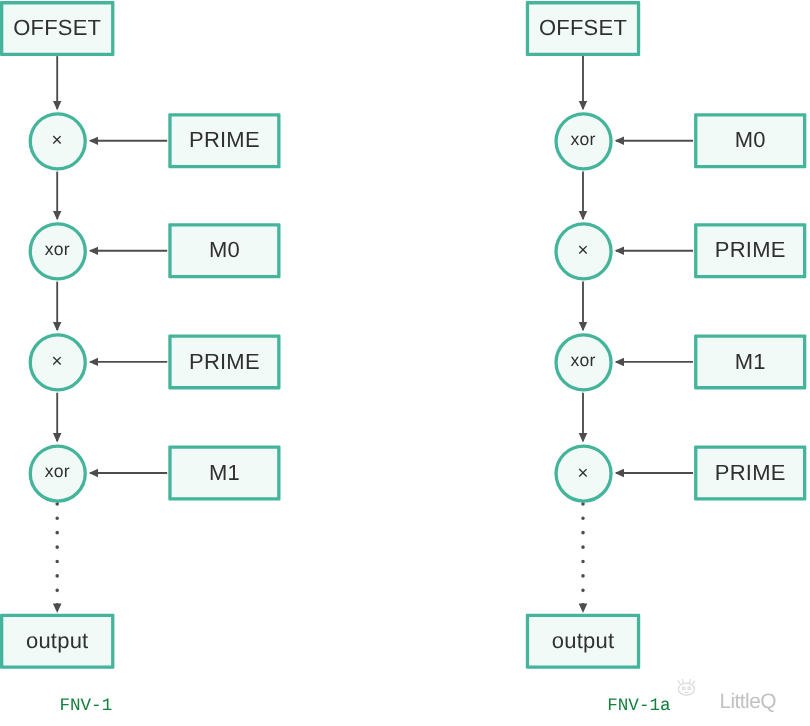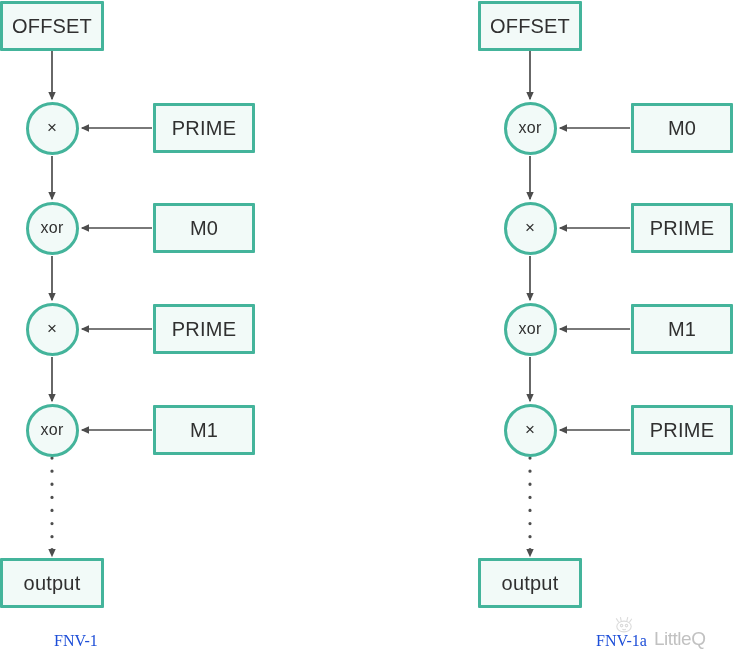--- a/index.html
+++ b/index.html
@@ -41,22 +41,22 @@
     border-radius: 50%;
     border-width: 3px;
     font-size: 16px;
   }
   .node.circle.mul {
     font-size: 17px;
   }
   .caption {
     position: absolute;
     font-size: 16px;
-    color: #1d4ed8;
-    font-family: Liberation Serif, serif;
+    color: #15803d;
+    font-family: Liberation Mono, monospace;
     white-space: nowrap;
   }
   .wm {
     position: absolute;
     color: #b9b9b9;
     font-family: "Liberation Serif", serif;
     white-space: nowrap;
     opacity: 0.88;
   }
   .wm-main {
@@ -126,21 +126,21 @@
       <div class="node circle" style="left: 503.5px; top: 302.5px; width: 53px; height: 53px;">xor</div>
       <div class="node circle mul" style="left: 503.5px; top: 403.5px; width: 53px; height: 53px;">×</div>
       <div class="node rect" style="left: 478px; top: 558px; width: 104px; height: 50px;">output</div>
       <div class="node rect" style="left: 631px; top: 103px; width: 102px; height: 50px;">M0</div>
       <div class="node rect" style="left: 631px; top: 203px; width: 102px; height: 50px;">PRIME</div>
       <div class="node rect" style="left: 631px; top: 304px; width: 102px; height: 50px;">M1</div>
       <div class="node rect" style="left: 631px; top: 405px; width: 102px; height: 50px;">PRIME</div>
     </div>
   <div id="caption-layer">
       <div class="caption" style="left: 54px; top: 632px;">FNV-1</div>
-      <div class="caption" style="left: 596px; top: 632px;">FNV-1a</div>
+      <div class="caption" style="left: 552px; top: 632px;">FNV-1a</div>
     </div>
 
   <div class="wm wm-sub" id="wm-handle" style="left: 654px; top: 628px;">LittleQ</div>
   <svg id="wm-logo" width="20" height="18" viewBox="0 0 20 18" style="position: absolute; opacity: 0.55; left: 614px; top: 616px;">
     <g fill="none" stroke="#bdbdbd" stroke-width="1.1">
       <ellipse cx="10" cy="10.5" rx="7.2" ry="5.4"></ellipse>
       <path d="M4.6 6.0 L2.2 2.4 M7.2 5.0 L6.4 1.1 M12.8 5.0 L13.8 1.2 M15.4 6.2 L17.8 2.8"></path>
       <circle cx="7.6" cy="9.6" r="1.25"></circle>
       <circle cx="12.5" cy="9.6" r="1.25"></circle>
       <path d="M8.4 13.2 q1.7 1.1 3.4 0"></path>

